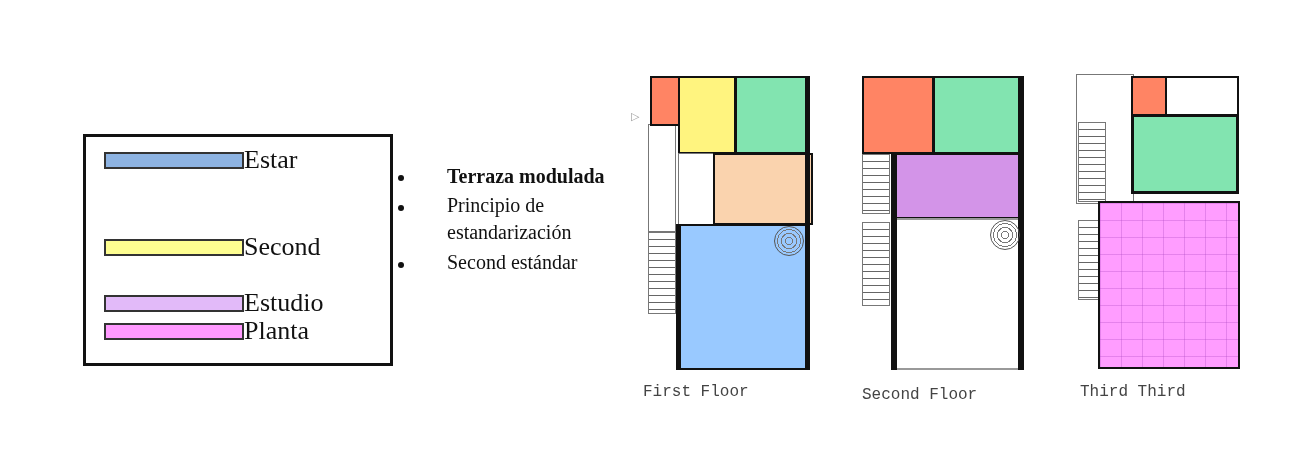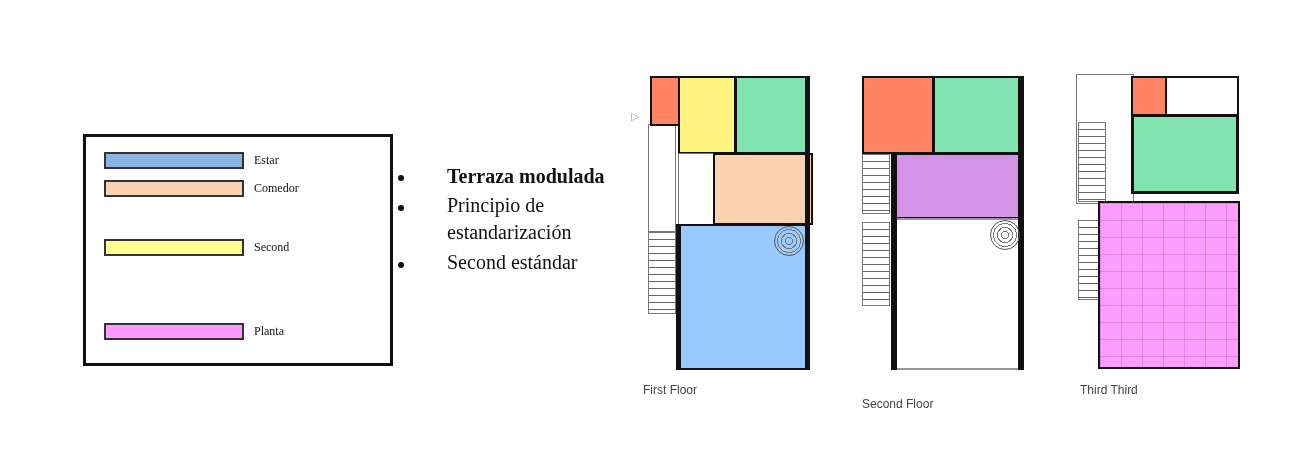--- a/index.html
+++ b/index.html
@@ -1,50 +1,50 @@
 <!DOCTYPE html>
 <html><head>
 <meta charset="utf-8">
 <style>
   html, body { margin:0; padding:0; background:#fff; }
   body { width:1298px; height:449px; position:relative; overflow:hidden; font-family:"Liberation Serif","DejaVu Serif",serif; }
   .legend { position:absolute; left:83px; top:134px; width:310px; height:232px; border:3px solid #111; box-sizing:border-box; background:#fff; }
   .legend-row { position:absolute; left:18px; height:22px; display:flex; align-items:center; }
   .swatch { width:140px; height:17px; border:2px solid #333; box-sizing:border-box; }
-  .legend-label { margin-left:10px; font-size:12px; color:#111; line-height:22px; }
+  .legend-label { font-size:26px; color:#111; line-height:22px; }
   .bullets { position:absolute; left:398px; top:165px; }
   .dot { position:absolute; left:0; width:6px; height:6px; border-radius:50%; background:#111; }
   .btext { position:absolute; left:49px; white-space:nowrap; font-size:20px; color:#111; }
   .bold { font-weight:bold; }
   .plan { position:absolute; }
   .room { position:absolute; box-sizing:border-box; border:2px solid #111; }
   .wall { position:absolute; background:#111; }
   .thin { position:absolute; box-sizing:border-box; border:1px solid #777; background:#fff; }
   .stairs { position:absolute; box-sizing:border-box; border:1px solid #777;
     background: repeating-linear-gradient(to bottom, #fff 0 6px, #666 6px 7px); }
   .spiral { position:absolute; width:30px; height:30px; border-radius:50%; border:1px solid #555; box-sizing:border-box;
     background: repeating-radial-gradient(circle, transparent 0 3px, #777 3px 4px); }
-  .floor-label { position:absolute; font-family:Liberation Sans, sans-serif; font-size:12px; color:#444; white-space:nowrap; }
+  .floor-label { position:absolute; font-family:Liberation Mono, monospace; font-size:16px; color:#444; white-space:nowrap; }
   .grid { background-image: linear-gradient(to right, rgba(180,80,200,0.35) 1px, transparent 1px), linear-gradient(to bottom, rgba(180,80,200,0.35) 1px, transparent 1px); background-size:21px 17px; }
 </style>
 </head>
 <body>
 
 <div class="legend">
   <div class="legend-row" style="top:12px">
     <div class="swatch" style="background:#8DB3E2"></div>
     <span class="legend-label">Estar</span>
   </div>
-  <div class="legend-row" style="top:40px">
-    <div class="swatch" style="background:#F9D3B4"></div>
-    <span class="legend-label">Comedor</span>
-  </div>
   <div class="legend-row" style="top:99px">
     <div class="swatch" style="background:#FEFE91"></div>
     <span class="legend-label">Second</span>
+  </div>
+  <div class="legend-row" style="top:155px">
+    <div class="swatch" style="background:#E2BAF9"></div>
+    <span class="legend-label">Estudio</span>
   </div>
   <div class="legend-row" style="top:183px">
     <div class="swatch" style="background:#FF99FF"></div>
     <span class="legend-label">Planta</span>
   </div>
 </div>
 
 <div class="bullets">
   <div class="dot" style="top:10px"></div>
   <span class="btext bold" style="top:0px">Terraza modulada</span>
@@ -74,21 +74,21 @@
 <div class="plan">
   <div class="stairs" style="left:862px;top:154px;width:28px;height:60px"></div>
   <div class="stairs" style="left:862px;top:222px;width:28px;height:84px"></div>
   <div class="room" style="left:862px;top:76px;width:72px;height:78px;background:#FF8464"></div>
   <div class="room" style="left:933px;top:76px;width:90px;height:78px;background:#82E4B0"></div>
   <div class="room" style="left:895px;top:153px;width:128px;height:66px;background:#D394E8"></div>
   <div class="room" style="left:891px;top:218px;width:133px;height:152px;background:#fff;border-color:#999"></div>
   <div class="wall" style="left:891px;top:154px;width:6px;height:216px"></div>
   <div class="wall" style="left:1018px;top:76px;width:6px;height:294px"></div>
   <div class="spiral" style="left:990px;top:220px"></div>
-  <span class="floor-label" style="left:862px;top:397px">Second Floor</span>
+  <span class="floor-label" style="left:862px;top:386px">Second Floor</span>
 </div>
 
 <div class="plan">
   <div class="thin" style="left:1076px;top:74px;width:58px;height:130px"></div>
   <div class="stairs" style="left:1078px;top:122px;width:28px;height:80px"></div>
   <div class="stairs" style="left:1078px;top:220px;width:24px;height:80px"></div>
   <div class="room" style="left:1131px;top:76px;width:36px;height:40px;background:#FF8464"></div>
   <div class="room" style="left:1165px;top:76px;width:74px;height:40px;background:#fff"></div>
   <div class="room" style="left:1131px;top:114px;width:108px;height:80px;background:#82E4B0;border-width:3px"></div>
   <div class="room grid" style="left:1098px;top:201px;width:142px;height:168px;background-color:#FF9DFF"></div>

